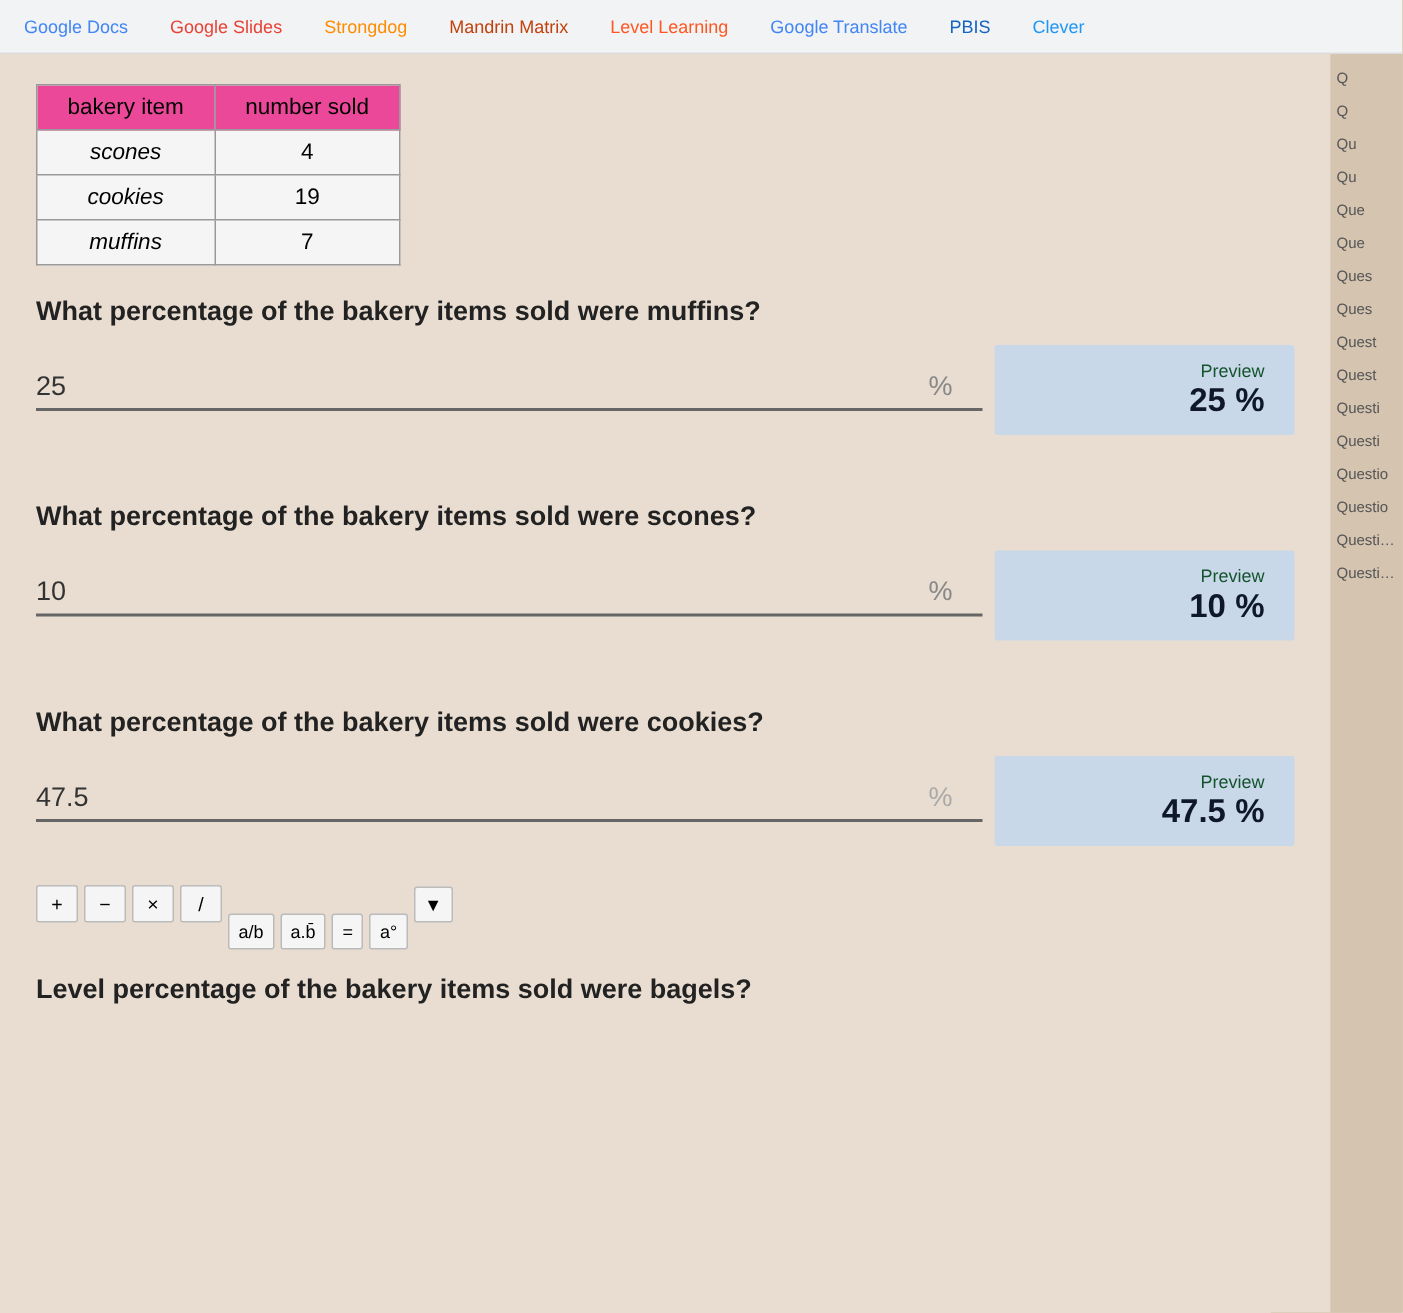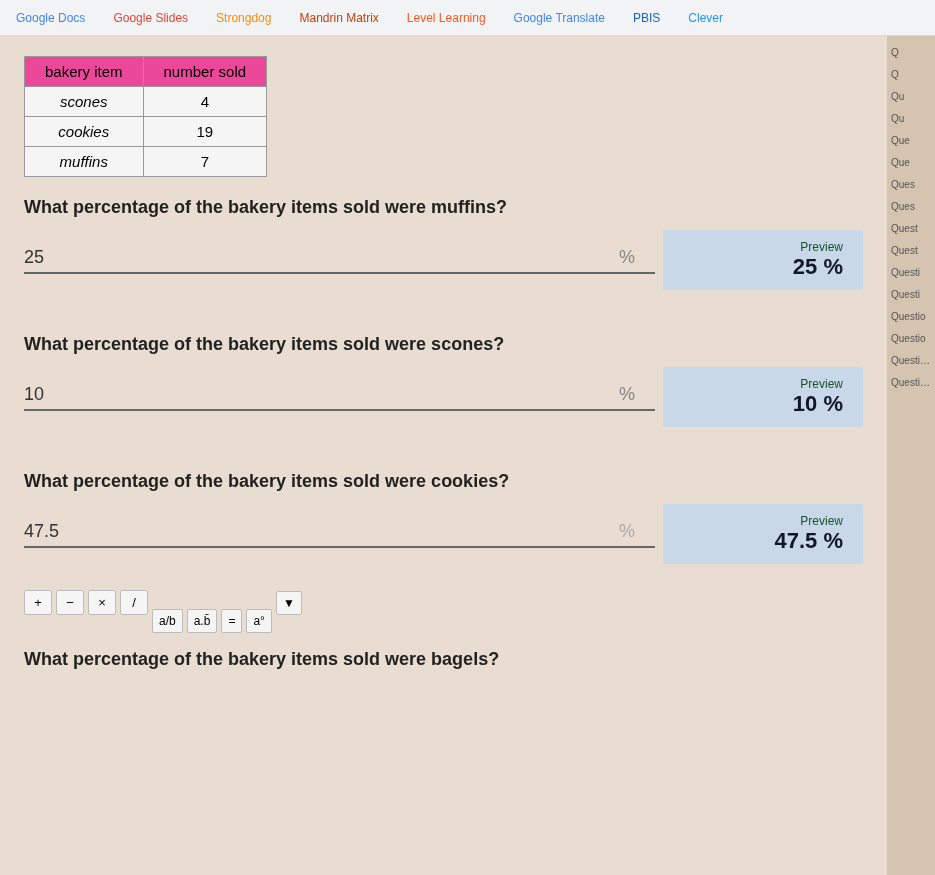--- a/index.html
+++ b/index.html
@@ -279,21 +279,21 @@
       <button class="math-btn">−</button>
       <button class="math-btn">×</button>
       <button class="math-btn">/</button>
       <button class="math-btn-special">a/b</button>
       <button class="math-btn-special">a.b̄</button>
       <button class="math-btn-special">=</button>
       <button class="math-btn-special">a°</button>
       <button class="math-dropdown">▼</button>
     </div>
 
-    <div class="question-text">What percentage of the bakery items sold were bagels?</div>
+    <div class="question-text">Level percentage of the bakery items sold were bagels?</div>
 
   </div>
 
   <div class="right-sidebar">
     <div class="sidebar-item-label">Q</div>
     <div class="sidebar-item-label">Q</div>
     <div class="sidebar-item-label">Qu</div>
     <div class="sidebar-item-label">Qu</div>
     <div class="sidebar-item-label">Que</div>
     <div class="sidebar-item-label">Que</div>

